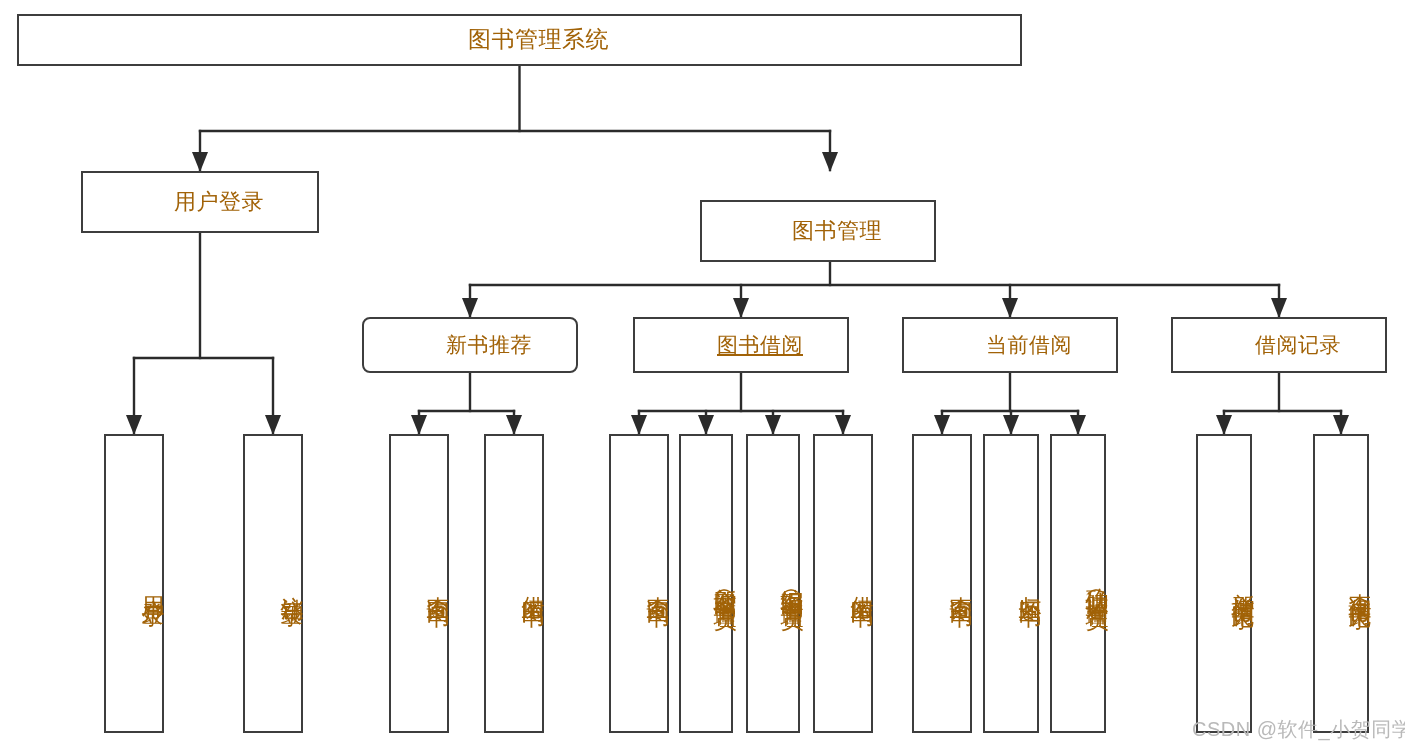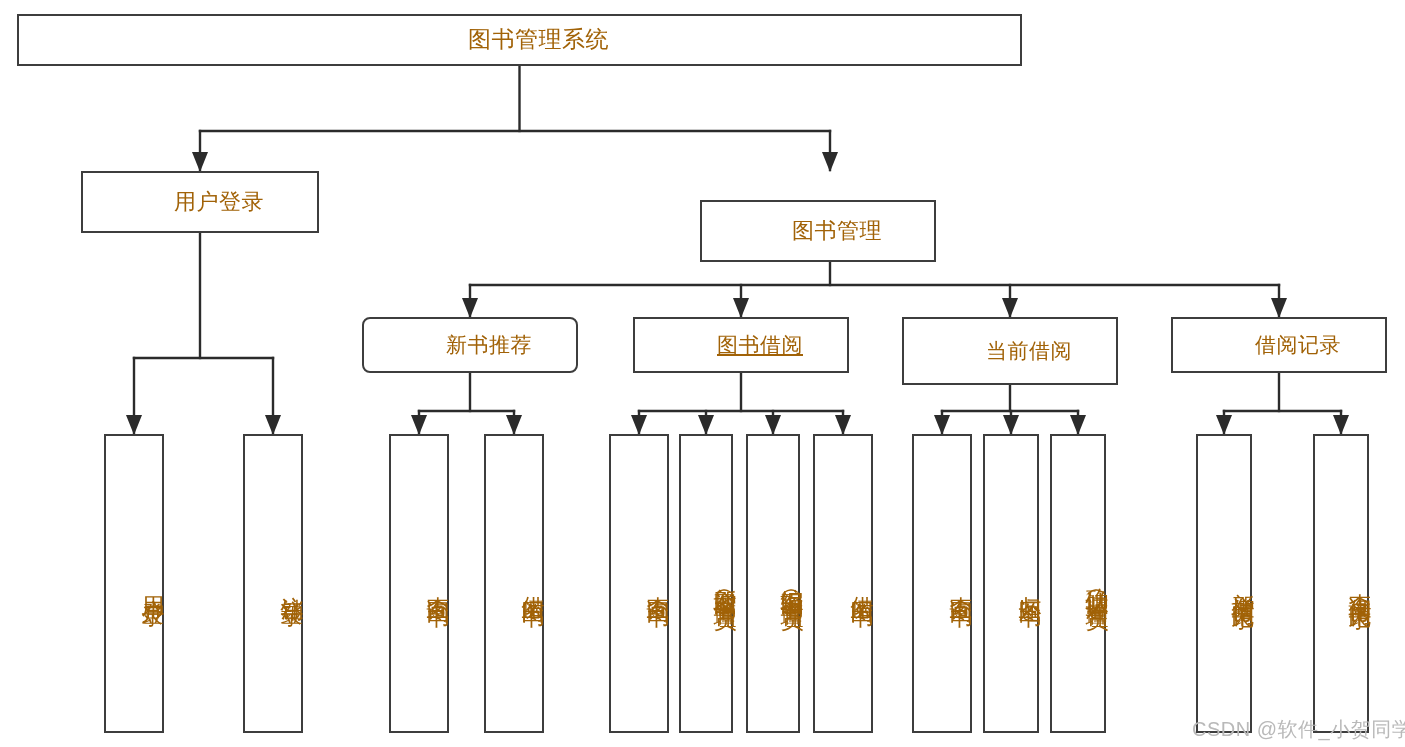--- a/index.html
+++ b/index.html
@@ -139,21 +139,21 @@
       </div>
       <div class="node h l2" id="node-bookmgmt" style="left: 700px; top: 171px; width: 236px; height: 62px; border-color: rgb(61, 61, 61); background: rgb(255, 255, 255); margin-top: 29px;">
         <span class="lbl">图书管理</span>
       </div>
       <div class="node h l3" id="node-newbook" style="left: 362px; top: 317px; width: 216px; height: 56px; border-color: rgb(61, 61, 61); background: rgb(255, 255, 255); border-radius: 8px;">
         <span class="lbl">新书推荐</span>
       </div>
       <div class="node h l3" id="node-borrow" style="left: 633px; top: 317px; width: 216px; height: 56px; border-color: rgb(61, 61, 61); background: rgb(255, 255, 255); text-decoration: underline;">
         <span class="lbl">图书借阅</span>
       </div>
-      <div class="node h l3" id="node-current" style="left: 902px; top: 317px; width: 216px; height: 68px; border-color: rgb(61, 61, 61); background: rgb(255, 255, 255);">
+      <div class="node h l3" id="node-current" style="left: 902px; top: 317px; width: 216px; height: 56px; border-color: rgb(61, 61, 61); background: rgb(255, 255, 255);">
         <span class="lbl">当前借阅</span>
       </div>
       <div class="node h l3" id="node-records" style="left: 1171px; top: 317px; width: 216px; height: 56px; border-color: rgb(61, 61, 61); background: rgb(255, 255, 255);">
         <span class="lbl">借阅记录</span>
       </div>
       <div class="node v leaf" id="node-leaf-login-1" style="left: 104px; top: 434px; width: 60px; height: 299px; border-color: rgb(61, 61, 61); background: rgb(255, 255, 255);">
         <span class="lbl">用户登录</span>
       </div>
       <div class="node v leaf" id="node-leaf-login-2" style="left: 243px; top: 434px; width: 60px; height: 299px; border-color: rgb(61, 61, 61); background: rgb(255, 255, 255);">
         <span class="lbl">注销登录</span>

